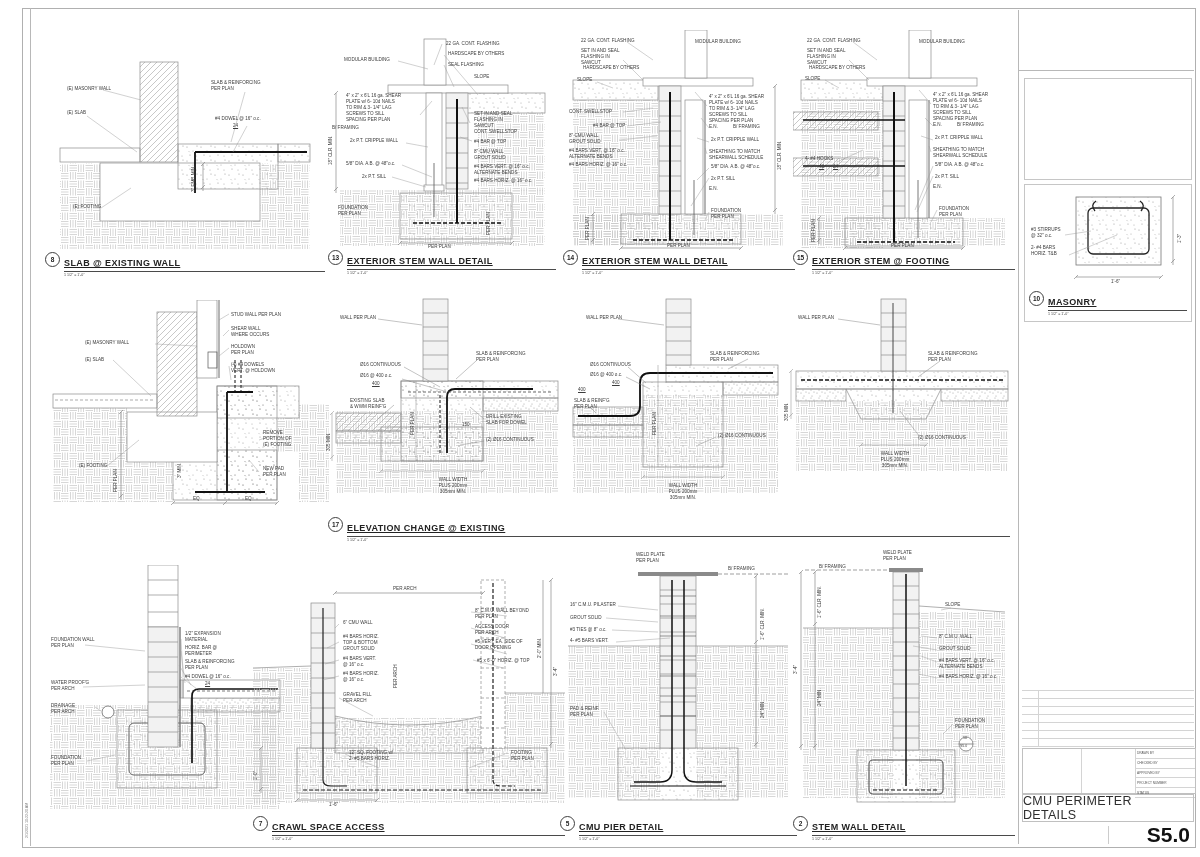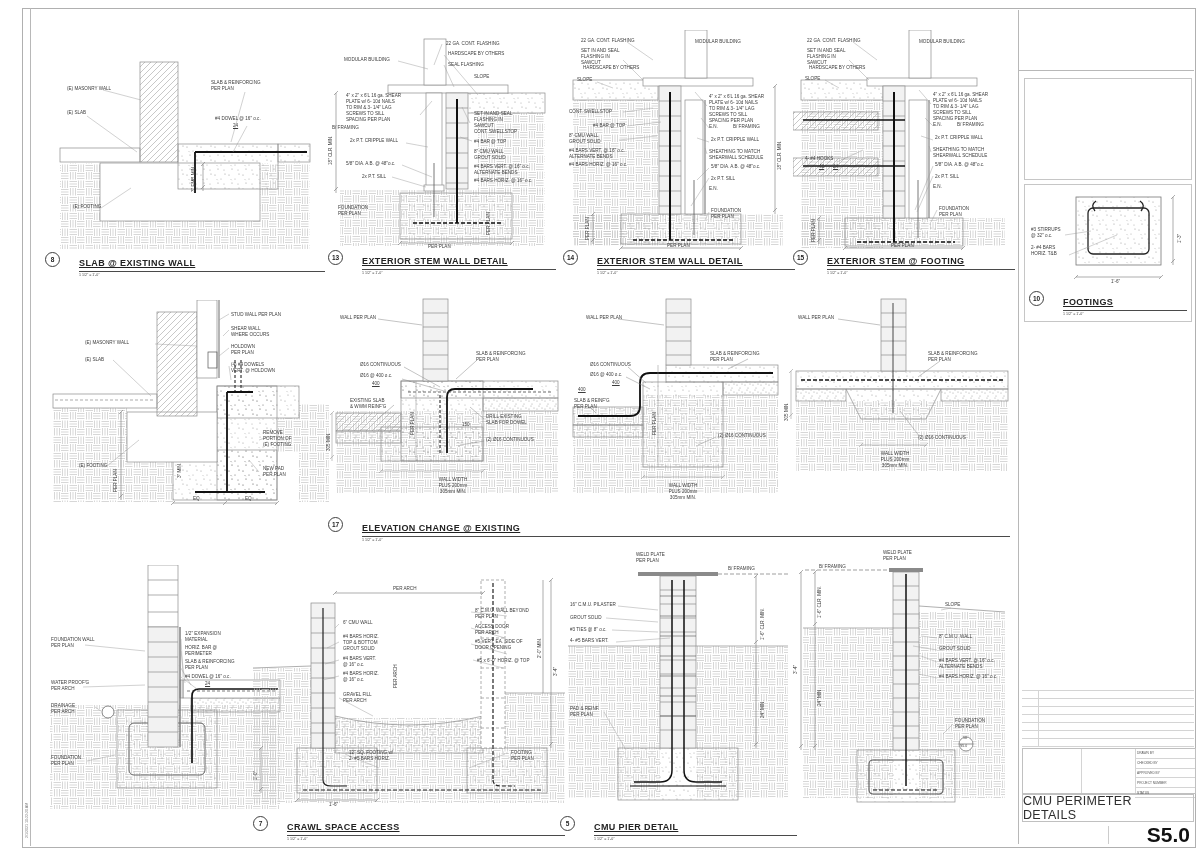--- a/index.html
+++ b/index.html
@@ -6,21 +6,21 @@
 body{width:1200px;height:857px;background:#fff;position:relative;overflow:hidden;
      font-family:"Liberation Sans",sans-serif;color:#333}
 .hl{position:absolute;border-top:1px solid #b8b8b8}
 .vl{position:absolute;border-left:1px solid #b8b8b8}
 .box{position:absolute;border:1px solid #c6c6c6;background:#fff}
 .detail{position:absolute}
 .art{position:absolute;left:0;top:0}
 .lbl{position:absolute;font-size:4.6px;line-height:1.3;color:#3c3c3c;white-space:pre-line;z-index:3}
 .v{transform:rotate(-90deg);transform-origin:0 0;white-space:nowrap}
 .ctr{text-align:center}
-.dtitle{position:absolute;left:0;right:0;display:flex;align-items:flex-start;gap:19px;z-index:4}
+.dtitle{position:absolute;left:0;right:0;display:flex;align-items:flex-start;gap:4px;z-index:4}
 .bub{width:13px;height:13px;border:1px solid #3f3f3f;border-radius:50%;font-size:6.5px;font-weight:bold;
      display:flex;align-items:center;justify-content:center;color:#222;flex:0 0 13px;background:#fff}
 .tcol{flex:1}
 .trow{border-bottom:1.5px solid #4a4a4a;padding-bottom:1px}
 .tname{font-size:9px;font-weight:bold;letter-spacing:.4px;color:#222;text-decoration:underline}
 .tscale{display:block;font-size:3.6px;color:#444;margin-top:1px}
 .tb-row{height:8.8px;border-bottom:1px solid #d4d4d4;display:flex;align-items:center}
 .tb-row span{font-size:3.2px;color:#555;padding-left:2px}
 .rev-row{height:7px;border-bottom:1px solid #d4d4d4}
 #sheet-title{position:absolute;left:1022px;top:794px;width:172px;height:28px;border:1px solid #c0c0c0;
@@ -295,21 +295,21 @@
 </svg>
 <span class="lbl" style="left:6px;top:42px">#3 STIRRUPS
 @ 32" o.c.</span>
 <span class="lbl" style="left:6px;top:60px">2- #4 BARS
 HORIZ. T&amp;B</span>
 <span class="lbl v" style="left:152px;top:58px">1'-3"</span>
 <span class="lbl" style="left:86px;top:94px">1'-6"</span>
 <div class="dtitle" style="top:106px;left:4px;right:4px">
 <span class="bub">10</span>
 <div class="tcol">
-        <div class="trow"><span class="tname">FOOTINGS</span></div>
+        <div class="trow"><span class="tname">MASONRY</span></div>
 <span class="tscale">1 1/2" = 1'-0"</span>
       </div>
 </div>
 </div>
 
 <div class="detail" style="left:45px;top:300px;width:290px;height:232px">
 <svg class="art" width="290" height="205" viewBox="0 0 290 205">
 <g stroke="#8c8c8c" stroke-width="0.7" fill="none">
 <rect x="8" y="108" width="74" height="94" fill="url(#soil)" stroke="none"></rect>
 <rect x="82" y="162" width="46" height="40" fill="url(#soil)" stroke="none"></rect>
@@ -607,20 +607,27 @@
 <span class="lbl" style="left:146px;top:110px">#4 BARS VERT. @ 16" o.c.
 ALTERNATE BENDS</span>
 <span class="lbl" style="left:146px;top:126px">#4 BARS HORIZ. @ 16" o.c.</span>
 <span class="lbl" style="left:162px;top:170px">FOUNDATION
 PER PLAN</span>
 <span class="lbl" style="left:170px;top:188px;font-size:3.5px">10</span>
 <span class="lbl" style="left:167px;top:196px;font-size:3.5px">S5.0</span>
 <span class="lbl v" style="left:24px;top:70px">1'-6" CLR. MIN.</span>
 <span class="lbl v" style="left:0px;top:126px">3'-4"</span>
 <span class="lbl v" style="left:24px;top:158px">24" MIN.</span>
+<div class="dtitle" style="top:268px">
+<span class="bub">2</span>
+<div class="tcol">
+        <div class="trow"><span class="tname">STEM WALL DETAIL</span></div>
+<span class="tscale">1 1/2" = 1'-0"</span>
+      </div>
+</div>
 </div>
 
 <div style="position:absolute;left:1022px;top:690px;width:172px;height:56px;border-top:1px solid #d4d4d4">
 <div class="rev-row"></div>
 <div class="rev-row"></div>
 <div class="rev-row"></div>
 <div class="rev-row"></div>
 <div class="rev-row"></div>
 <div class="rev-row"></div>
 <div class="rev-row"></div>

